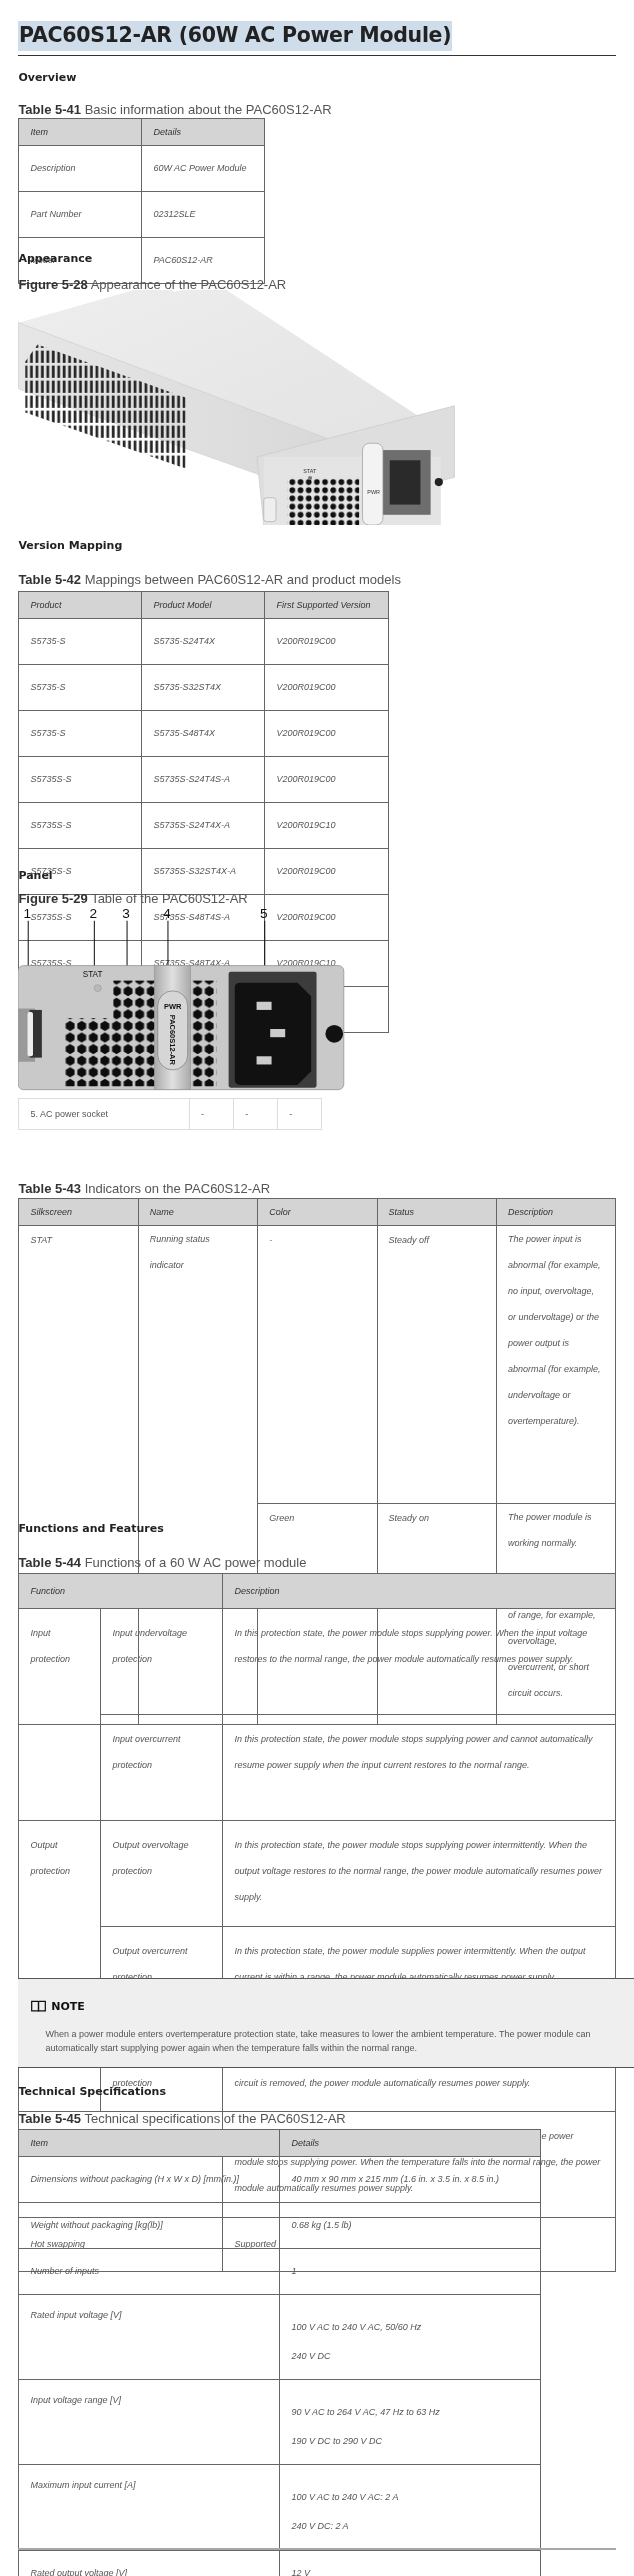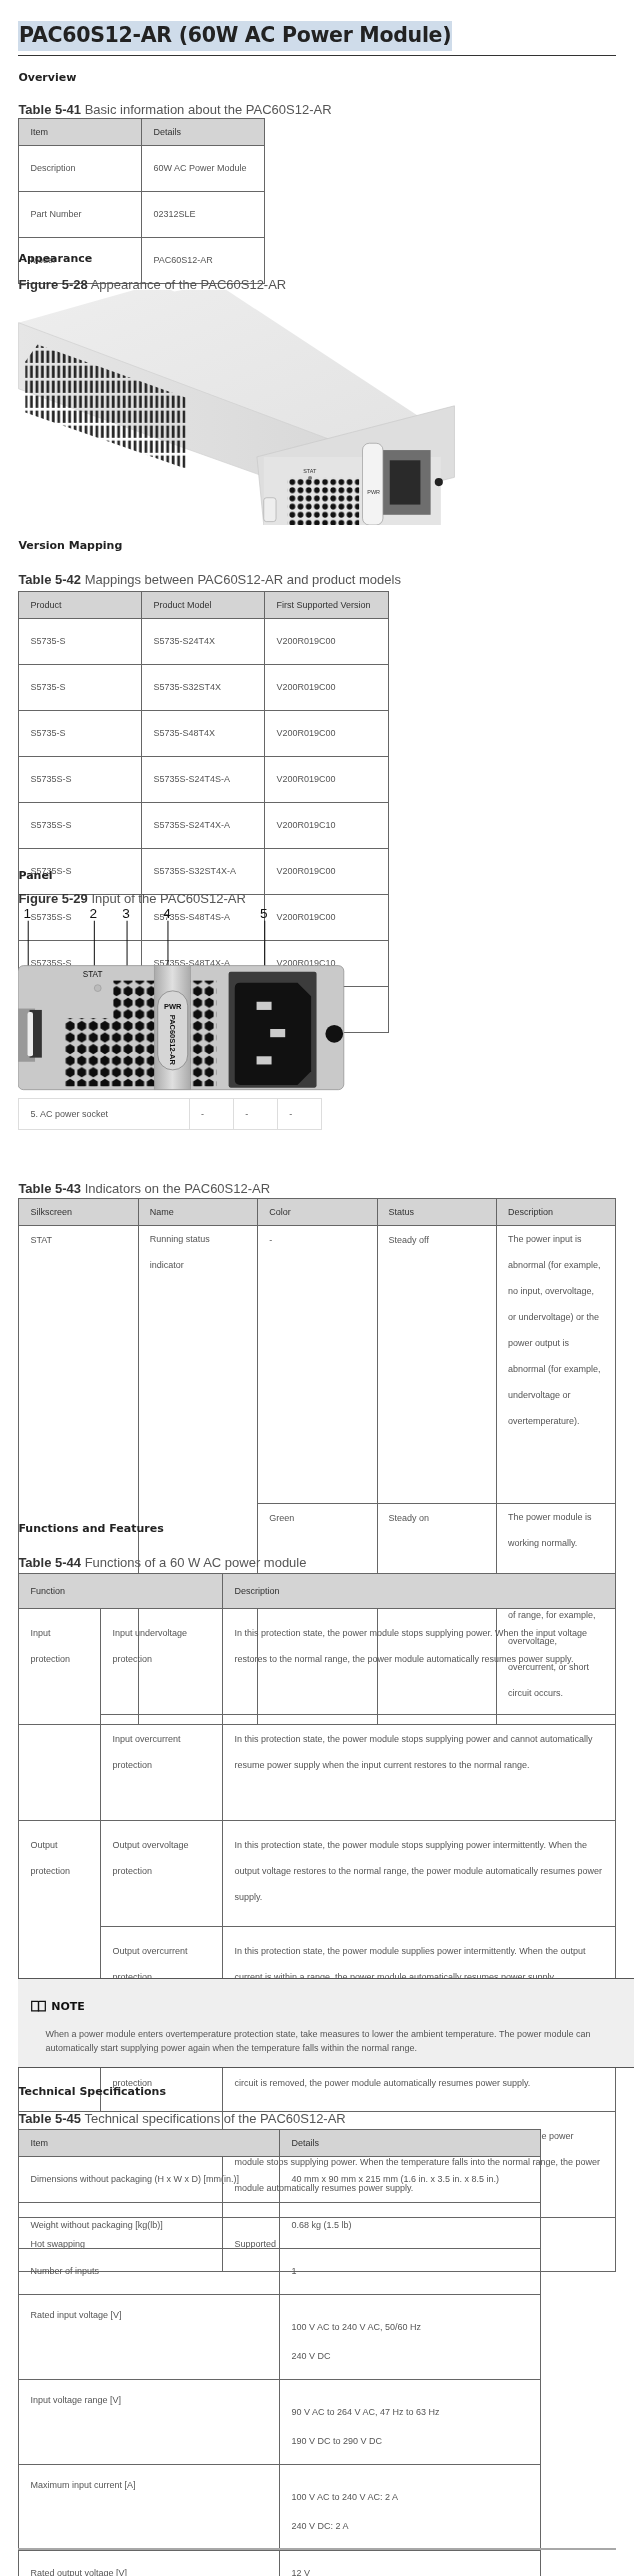--- a/index.html
+++ b/index.html
@@ -27,20 +27,21 @@
     font-size: 11px; font-weight: bold; color: #222;
     left: 18.4px;
   }
   .caption { left: 18.4px; font-size: 13px; color: #555; white-space: nowrap; }
   .caption b { color: #333; font-weight: bold; }
   table.doc {
     position: absolute;
     border-collapse: collapse;
     font-size: 9px;
     color: #555;
+    font-style: italic;
   }
   table.doc th {
     background: #d4d4d4;
     color: #333;
     text-align: left;
     font-weight: normal;
     padding: 0 11px;
     height: 27px;
     border: 0.7px solid #666;
   }
@@ -217,21 +218,21 @@
         <td style="height: 46px; vertical-align: middle;">S5735-S-I</td>
         <td style="height: 46px; vertical-align: middle;">S5735-S24T4X-I</td>
         <td style="height: 46px; vertical-align: middle;">V200R019C10</td>
       </tr>
     </tbody>
 </table>
 
 <h2 class="abs h2" style="top:869px">Panel</h2>
 <div class="abs caption" style="top:891px">
   <b>Figure 5-29</b>
-  <span>Input of the PAC60S12-AR</span>
+  <span>Table of the PAC60S12-AR</span>
 </div>
 <div class="fig" style="left:18.4px; top:904px; width:334px; height:188px;">
   <svg width="334" height="188" viewBox="0 0 490 275">
     <defs>
       <pattern id="hexP" x="0" y="0" width="17" height="17" patternUnits="userSpaceOnUse">
         <polygon points="8.5,1 15,4.8 15,12.2 8.5,16 2,12.2 2,4.8" fill="#0d0d0d"></polygon>
       </pattern>
       <linearGradient id="handleG" x1="0" y1="0" x2="1" y2="0">
         <stop offset="0" stop-color="#aaa"></stop>
           <stop offset="0.5" stop-color="#e0e0e0"></stop>

